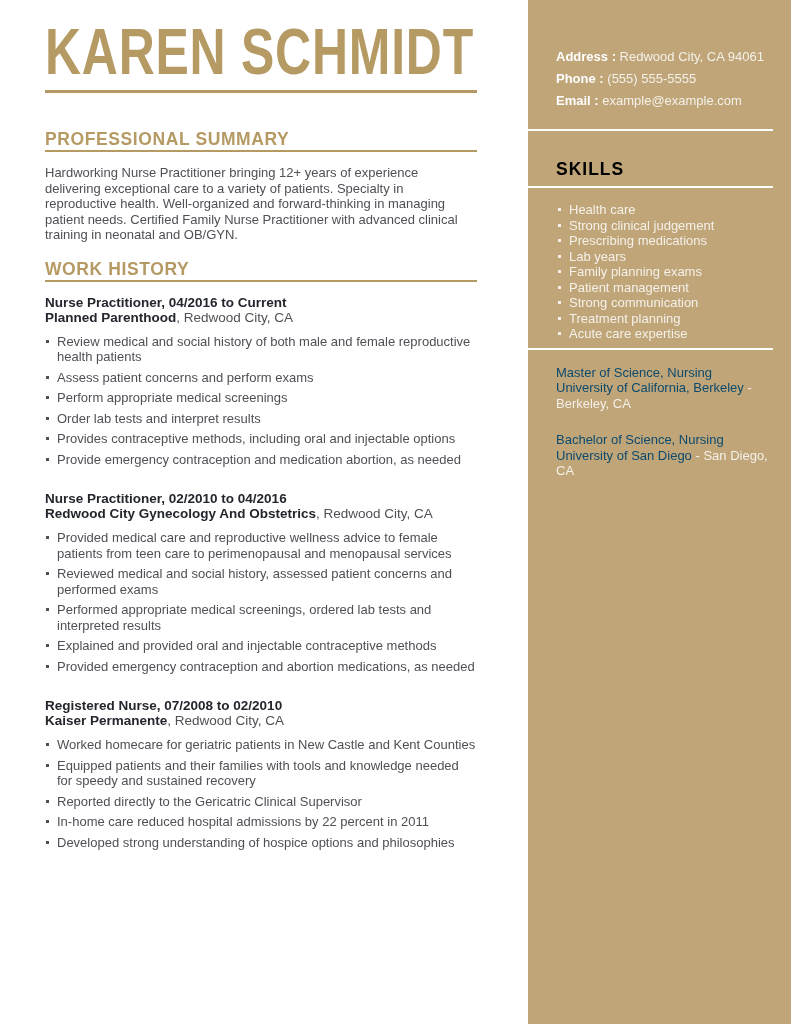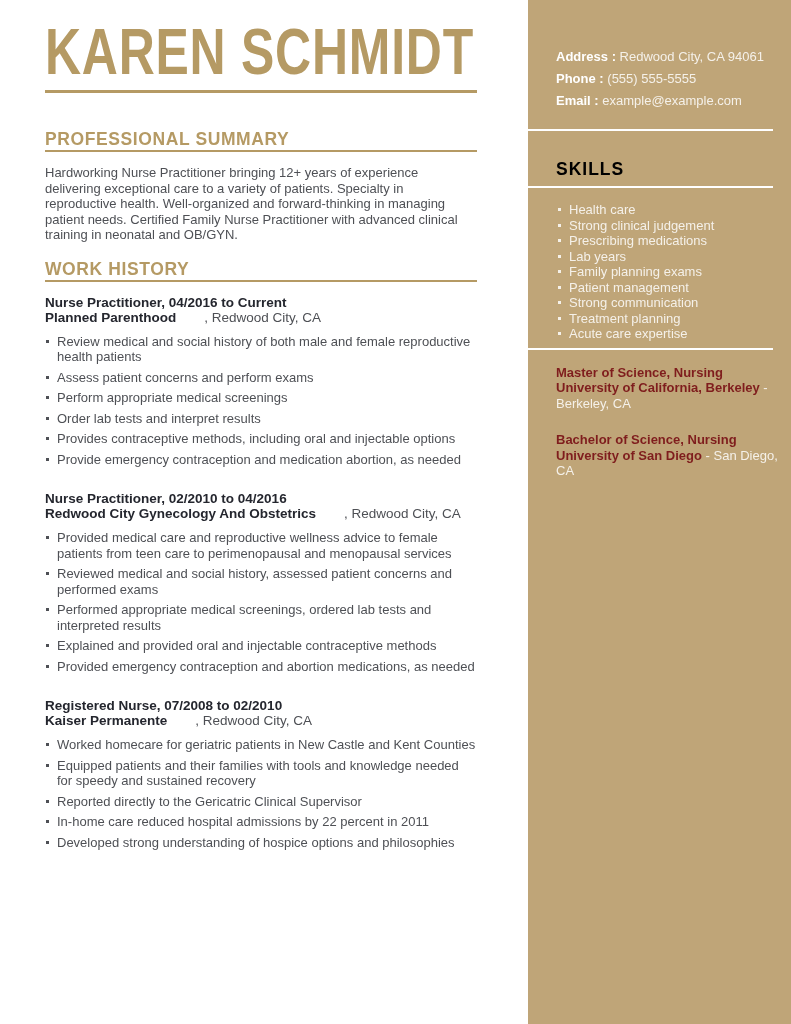--- a/index.html
+++ b/index.html
@@ -26,21 +26,21 @@
   .name-rule{height:3px;background:var(--gold);margin-top:12px;}
   .sec-h{
     margin:36px 0 0 0;font-size:17.5px;font-weight:bold;color:var(--gold);
     letter-spacing:0.6px;border-bottom:2.5px solid var(--gold);
   }
   .sec-h.work{margin-top:16px;}
   .summary-text{margin:13px 0 0 0;font-size:13px;line-height:15.5px;color:var(--gray);}
   .job{margin-top:13px;}
   .job + .job{margin-top:24px;}
   .job-line{font-size:13.5px;line-height:15px;color:var(--dark);font-weight:bold;}
-  .job-loc{font-weight:normal;color:var(--gray);padding-left:28px;}
+  .job-loc{font-weight:normal;color:var(--gray);}
   ul.bullets{list-style:none;margin:9px 0 0 0;padding:0;}
   ul.bullets li{
     position:relative;padding-left:12px;margin-bottom:5px;
     font-size:13px;line-height:15.5px;color:var(--gray);
   }
   ul.bullets li::before{
     content:"";position:absolute;left:1px;top:6px;width:3px;height:3px;background:var(--gray);
   }
   
   .sidebar{position:absolute;left:528px;top:0;width:291px;height:1024px;background:var(--tan);}
@@ -53,21 +53,21 @@
   .sb-rule{height:2px;background:#ffffff;margin:6px 46px 0 0;}
   ul.skills{list-style:none;margin:14px 38px 0 30px;padding:0;}
   ul.skills li{
     position:relative;padding-left:11px;font-size:13px;line-height:15.5px;color:var(--white-soft);
   }
   ul.skills li::before{
     content:"";position:absolute;left:0;top:6px;width:3px;height:3px;background:var(--white-soft);
   }
   .edu{margin:15px 38px 0 28px;font-size:13px;line-height:15.5px;}
   .edu + .edu{margin-top:21px;}
-  .edu-bold{color:#7f1d1d;font-weight:bold;}
+  .edu-bold{color:#0c4a6e;font-weight:normal;}
   .edu-light{color:var(--white-soft);}
 </style>
 </head>
 <body>
 
 <div class="page">
 
   <main class="left">
 
     <h1 class="name">KAREN SCHMIDT</h1>

